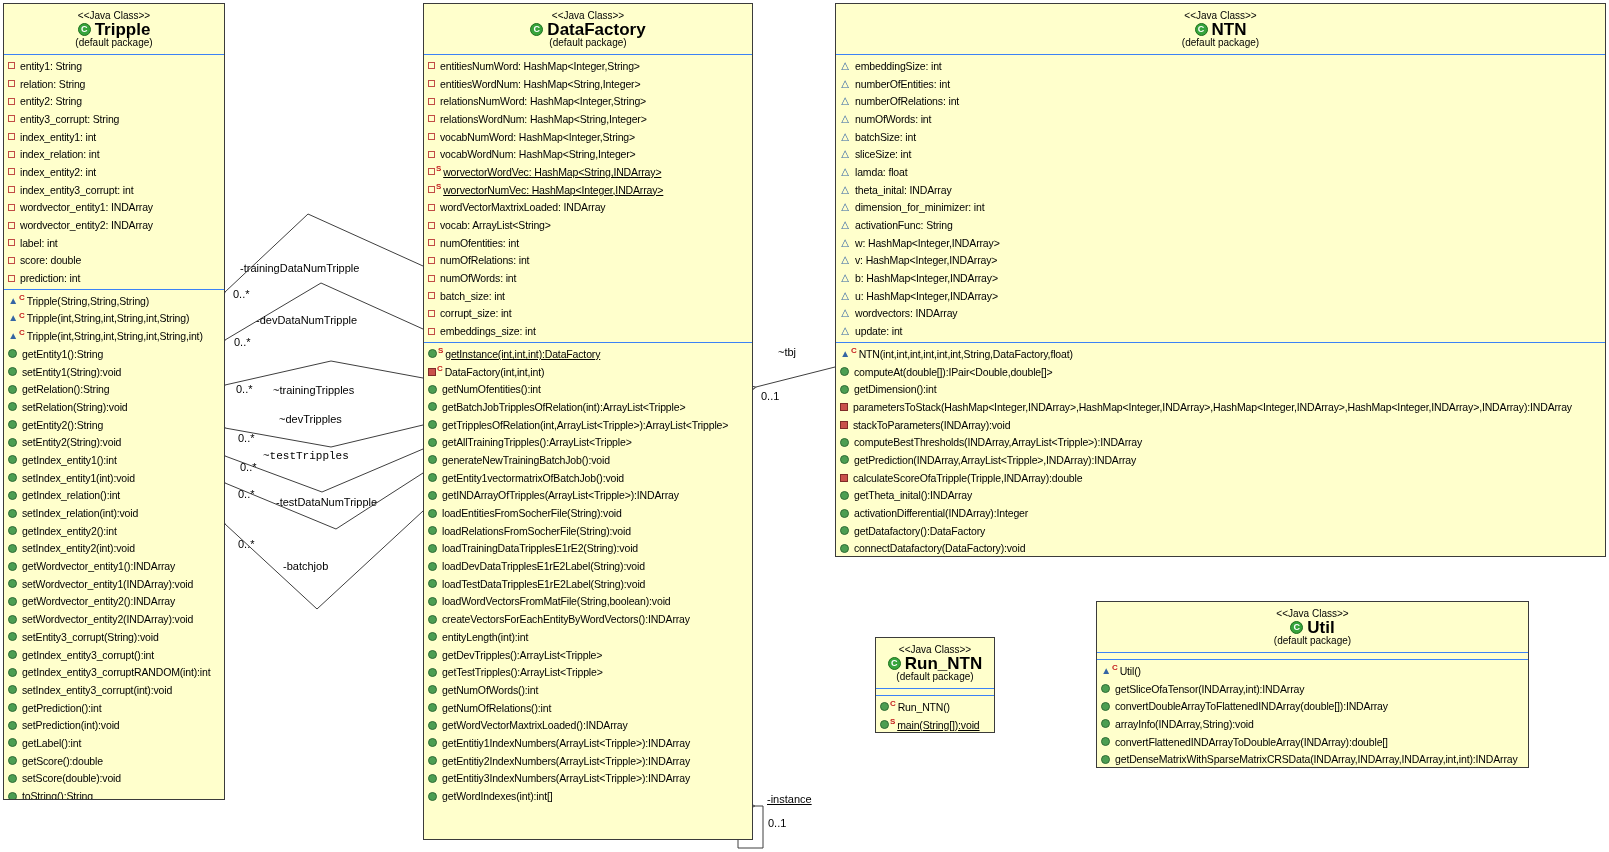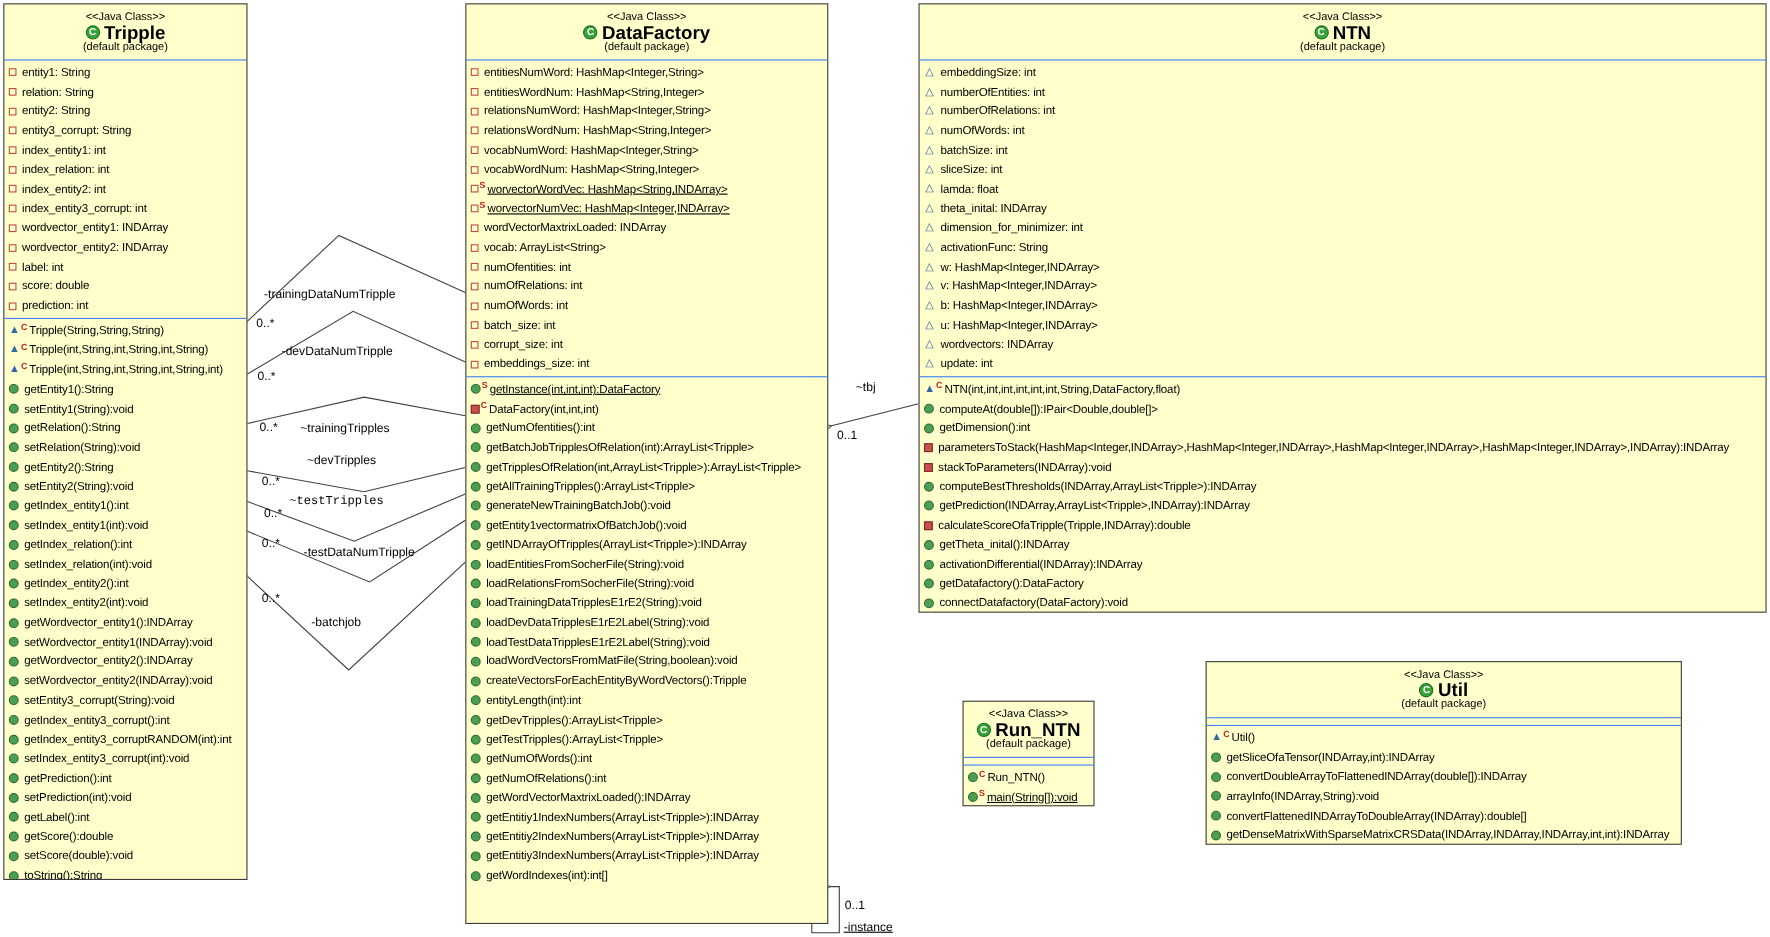--- a/index.html
+++ b/index.html
@@ -369,21 +369,21 @@
         <div class="member">
           <span class="ic circ"></span>
           <span class="mtext">loadTestDataTripplesE1rE2Label(String):void</span>
         </div>
         <div class="member">
           <span class="ic circ"></span>
           <span class="mtext">loadWordVectorsFromMatFile(String,boolean):void</span>
         </div>
         <div class="member">
           <span class="ic circ"></span>
-          <span class="mtext">createVectorsForEachEntityByWordVectors():Tripple</span>
+          <span class="mtext">createVectorsForEachEntityByWordVectors():INDArray</span>
         </div>
         <div class="member">
           <span class="ic circ"></span>
           <span class="mtext">entityLength(int):int</span>
         </div>
         <div class="member">
           <span class="ic circ"></span>
           <span class="mtext">getDevTripples():ArrayList&lt;Tripple&gt;</span>
         </div>
         <div class="member">
@@ -528,21 +528,21 @@
         <div class="member">
           <span class="ic sq-f"></span>
           <span class="mtext">calculateScoreOfaTripple(Tripple,INDArray):double</span>
         </div>
         <div class="member">
           <span class="ic circ"></span>
           <span class="mtext">getTheta_inital():INDArray</span>
         </div>
         <div class="member">
           <span class="ic circ"></span>
-          <span class="mtext">activationDifferential(INDArray):INDArray</span>
+          <span class="mtext">activationDifferential(INDArray):Integer</span>
         </div>
         <div class="member">
           <span class="ic circ"></span>
           <span class="mtext">getDatafactory():DataFactory</span>
         </div>
         <div class="member">
           <span class="ic circ"></span>
           <span class="mtext">connectDatafactory(DataFactory):void</span>
         </div>
       </div>
@@ -617,15 +617,15 @@
     <div class="assoc-label" style="left: 279px; top: 413px;">~devTripples</div>
     <div class="assoc-mult" style="left: 238px; top: 432px;">0..*</div>
     <div class="assoc-label" style="left: 263px; top: 450px; font-family: Liberation Mono, monospace;">~testTripples</div>
     <div class="assoc-mult" style="left: 240px; top: 461px;">0..*</div>
     <div class="assoc-label" style="left: 276px; top: 496px;">-testDataNumTripple</div>
     <div class="assoc-mult" style="left: 238px; top: 488px;">0..*</div>
     <div class="assoc-label" style="left: 283px; top: 560px;">-batchjob</div>
     <div class="assoc-mult" style="left: 238px; top: 538px;">0..*</div>
     <div class="assoc-label" style="left: 778px; top: 346px;">~tbj</div>
     <div class="assoc-mult" style="left: 761px; top: 390px;">0..1</div>
-    <div class="assoc-label u" style="left: 767px; top: 793px; margin-top: 44px;">-instance</div>
+    <div class="assoc-label u" style="left: 767px; top: 793px;">-instance</div>
     <div class="assoc-mult" style="left: 768px; top: 817px;">0..1</div>
   </div>
 
 </body></html>

